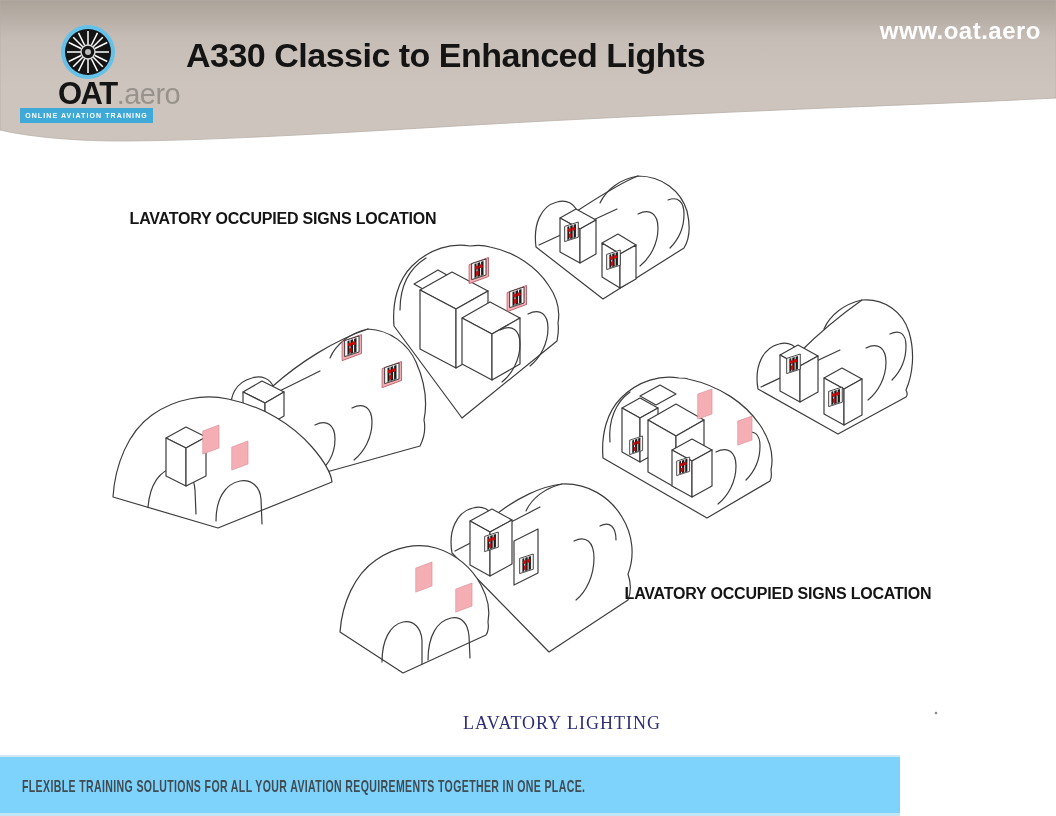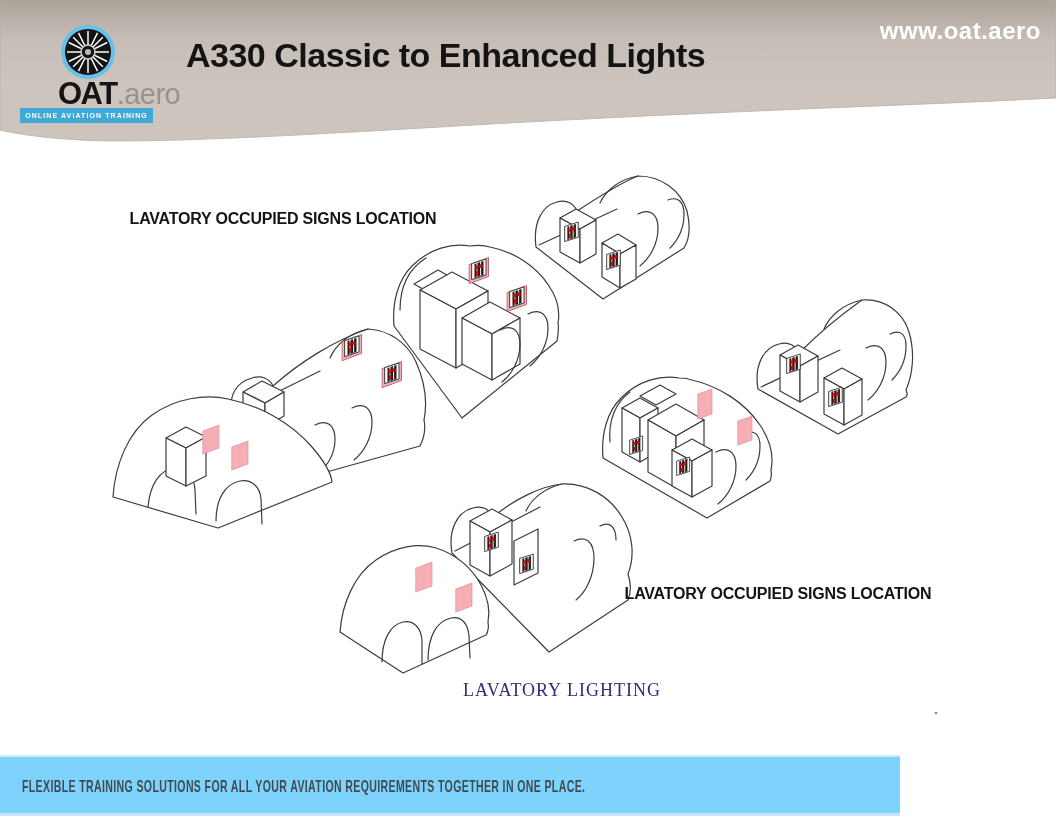--- a/index.html
+++ b/index.html
@@ -20,21 +20,21 @@
   .brand .b1{font-size:31px;font-weight:bold;color:#151515;letter-spacing:-1.5px;}
   .brand .b2{font-size:29px;color:#98928c;letter-spacing:-0.5px;}
   .tagbar{position:absolute;left:20px;top:108px;width:133px;height:15px;
           background:#3fa9d8;color:#fff;font-size:7px;font-weight:bold;
           letter-spacing:1.1px;text-align:center;line-height:15px;white-space:nowrap;}
 
   
   .diag-label{position:absolute;color:#141414;
               font-size:16px;font-weight:bold;line-height:21px;letter-spacing:-0.2px;
               transform:translateX(-50%);white-space:nowrap;}
-  .caption{position:absolute;left:562px;top:680px;transform:translateX(-50%);
+  .caption{position:absolute;left:562px;top:713px;transform:translateX(-50%);
            font-family:"Liberation Serif","DejaVu Serif",serif;
            font-size:18px;color:#2d2d7a;letter-spacing:1px;white-space:nowrap;}
 
   .diagram-svg{position:absolute;left:0;top:0;width:1056px;height:816px;}
 
   
   .footer{position:absolute;left:0;top:755px;width:900px;height:61px;
           background:#7dd3fc;border-top:2px solid #cfe9f5;box-sizing:border-box;}
   .footer .btm{position:absolute;left:0;bottom:0;width:100%;height:3px;
                background:#cfe9f5;opacity:.85;}

